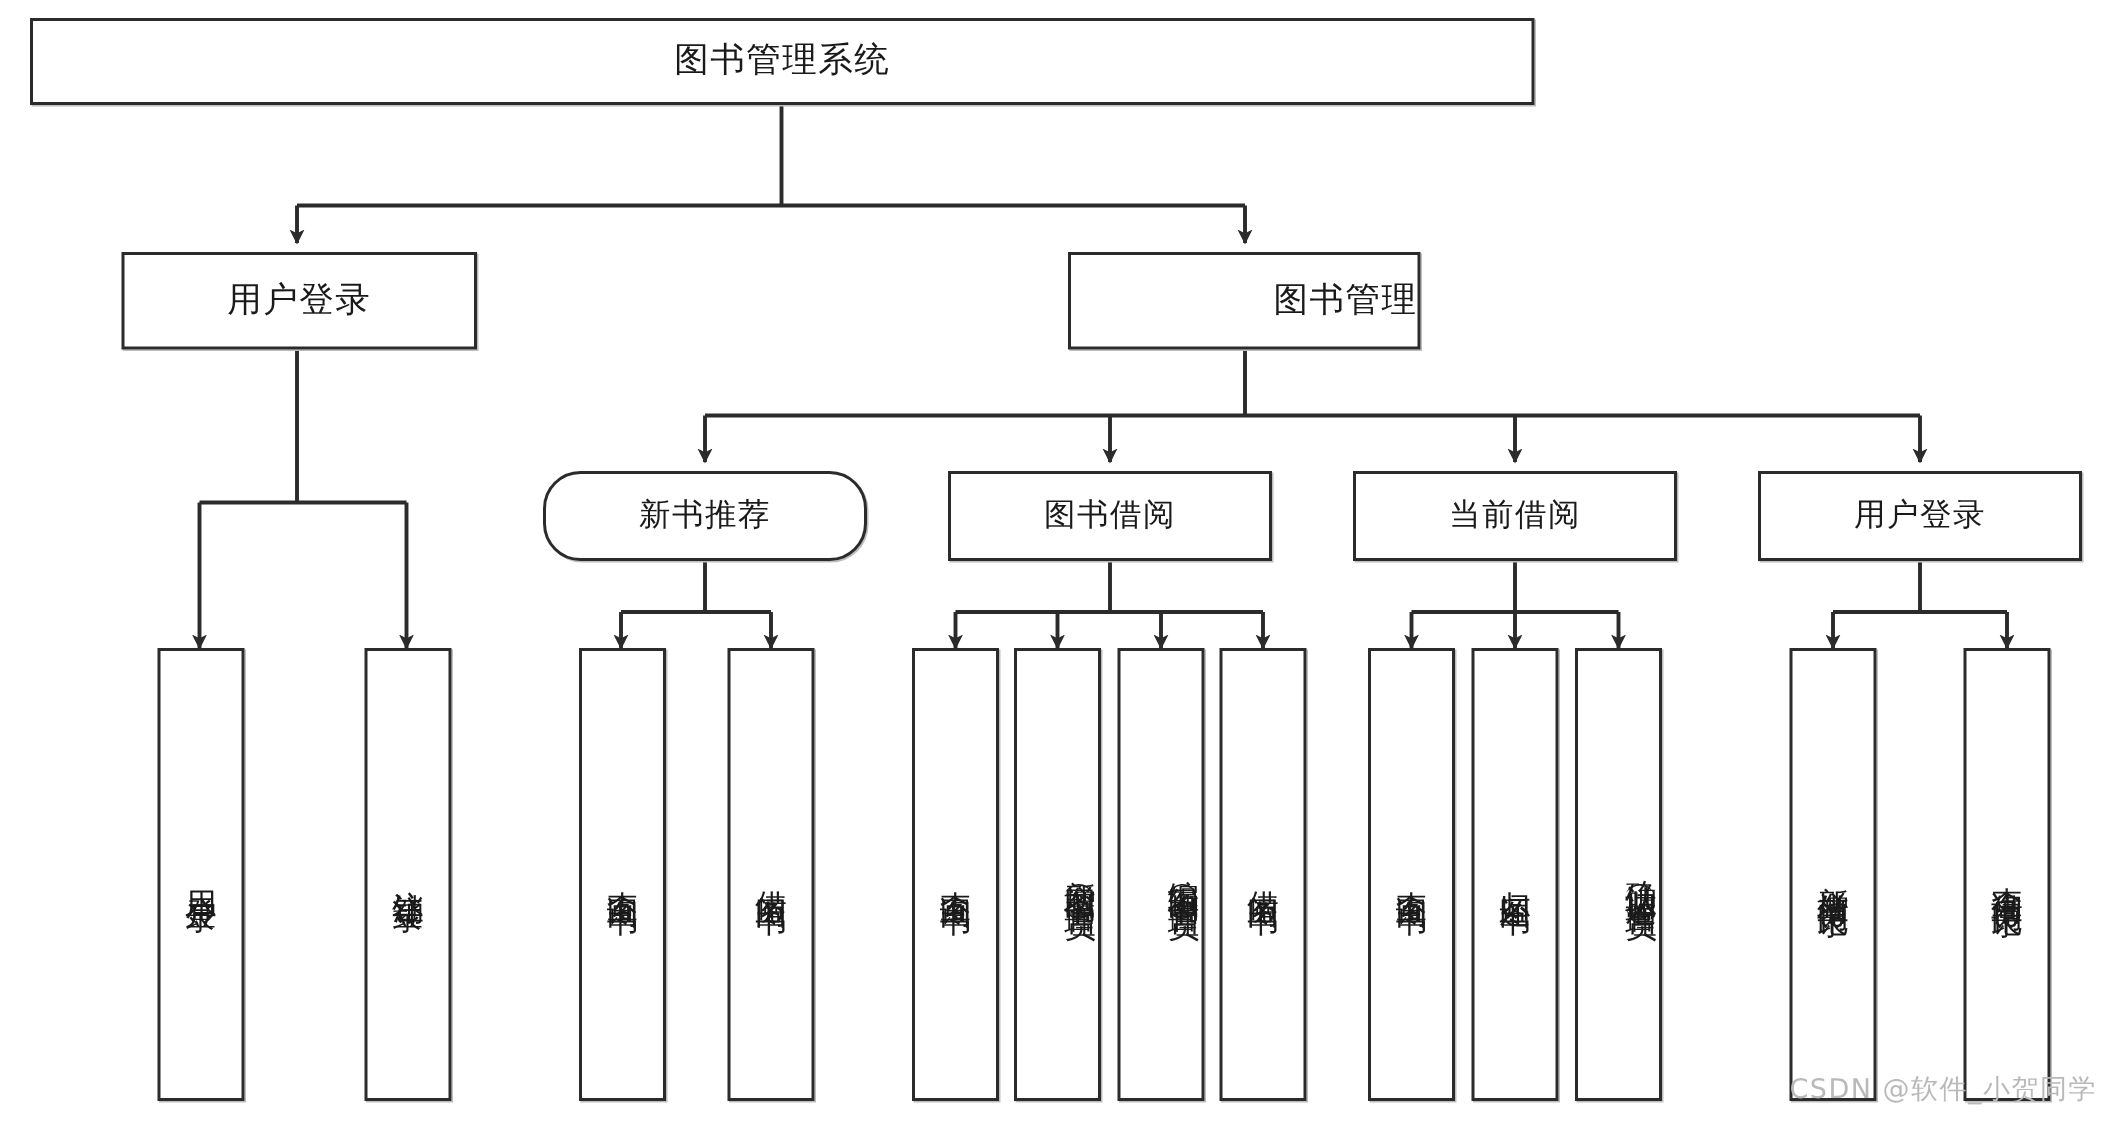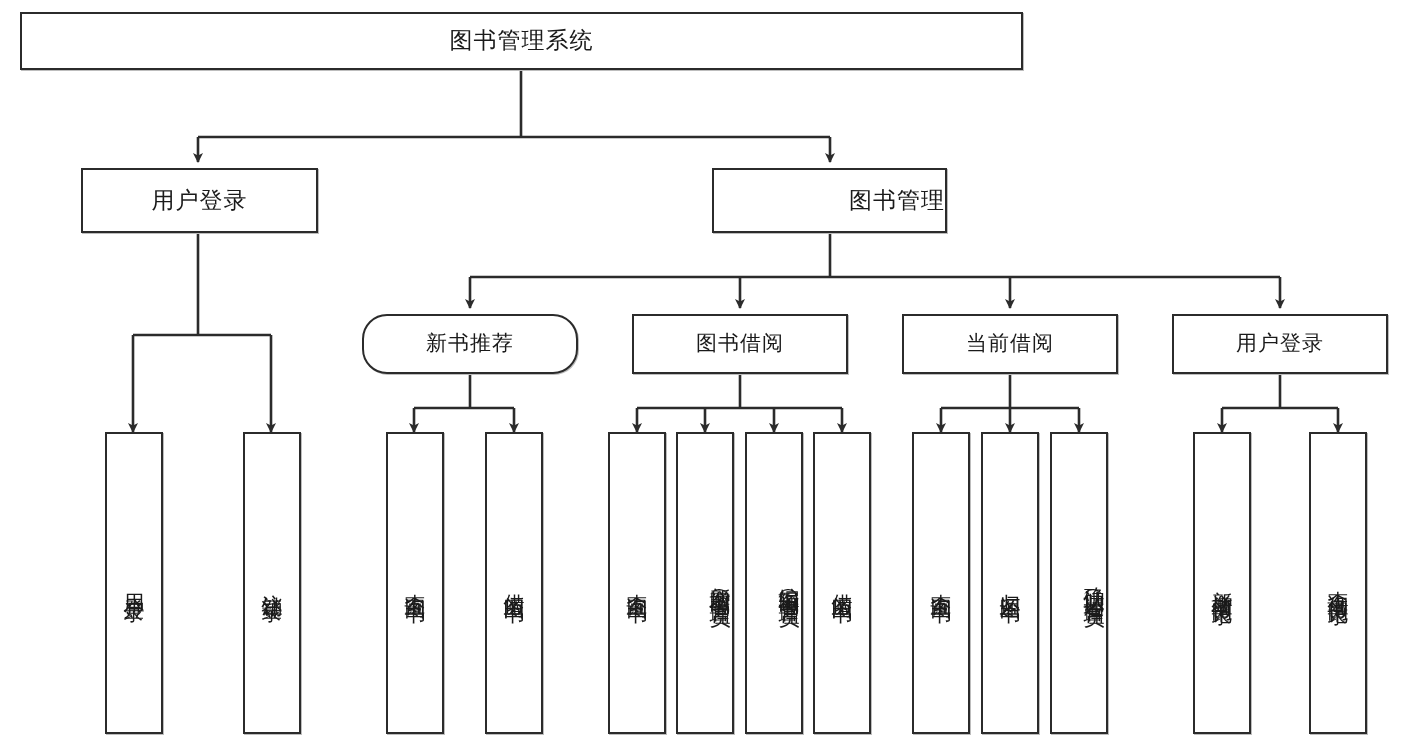--- a/index.html
+++ b/index.html
@@ -200,14 +200,15 @@
   </div>
 
   <div class="node v mid" style="left:1193px; top:432px; width:58px; height:302px;">
     <span>新增借阅记录</span>
   </div>
 
   <div class="node v mid" style="left:1309px; top:432px; width:58px; height:302px;">
     <span>查询借阅记录</span>
   </div>
 
+  <div class="watermark" style="left:1193px; top:714px;">CSDN @软件_小贺同学</div>
 
 </div>
 
 </body></html>

